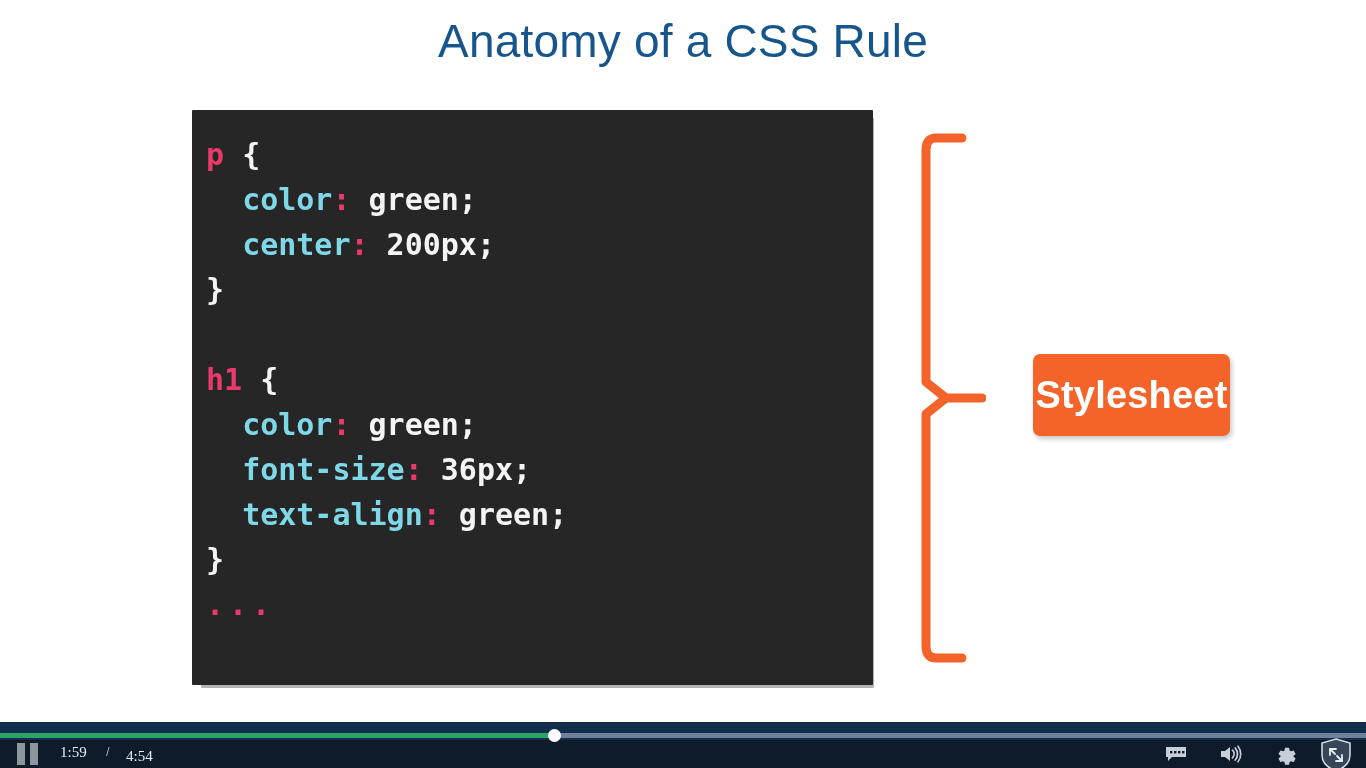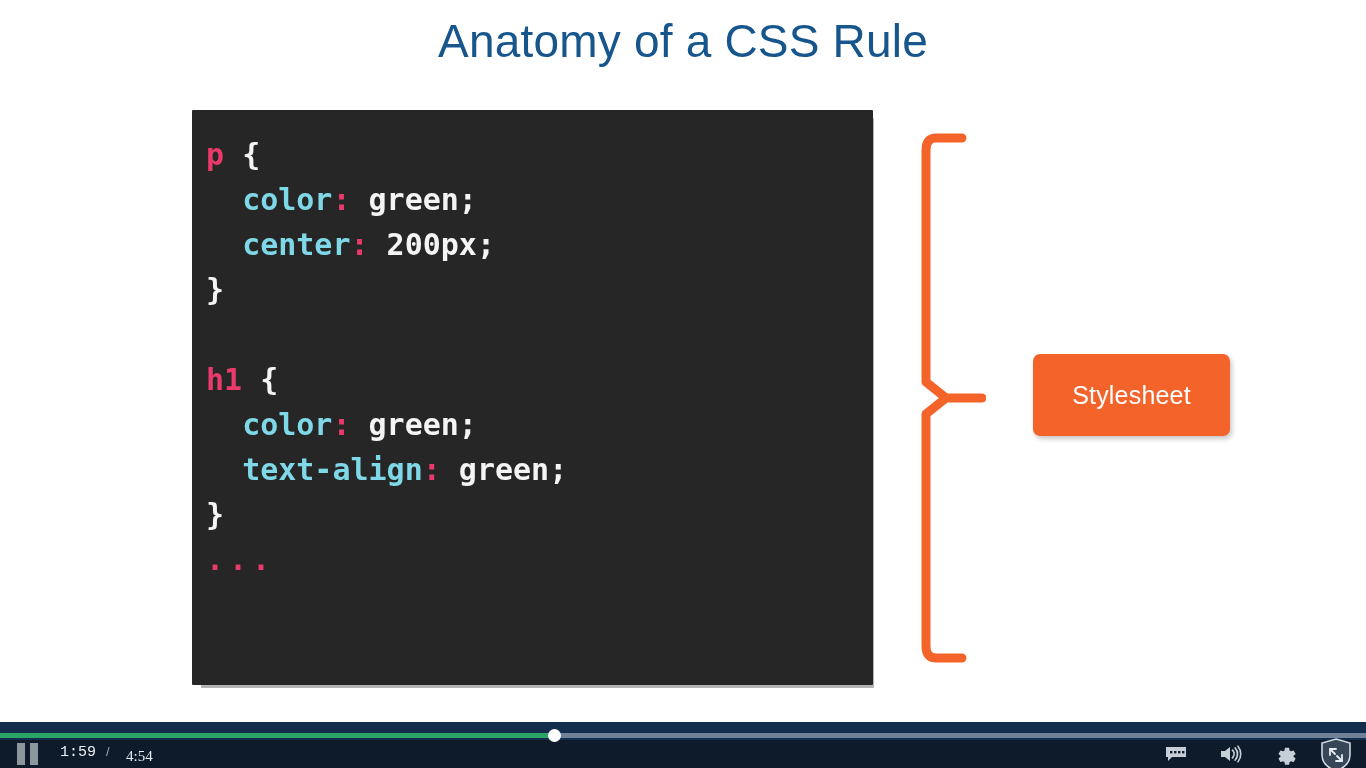--- a/index.html
+++ b/index.html
@@ -105,22 +105,22 @@
     background: #f4642a;
     border-radius: 7px;
     box-shadow: 2px 3px 5px rgba(0,0,0,0.22);
     display: flex;
     align-items: center;
     justify-content: center;
   }
 
   #stylesheet-label {
     font-family: "Liberation Sans", sans-serif;
-    font-size: 25px;
-    font-weight: 400;
+    font-size: 38px;
+    font-weight: 700;
     color: #ffffff;
     letter-spacing: 0.2px;
     white-space: nowrap;
   }
 
   
   #player-bar {
     position: absolute;
     left: 0;
     top: 722px;
@@ -190,21 +190,21 @@
     height: 22px;
     background: #8d959d;
   }
 
   #time-current {
     position: absolute;
     left: 60px;
     top: 4px;
     font-size: 15px;
     color: #e8eef5;
-    font-family: Liberation Mono, monospace;
+    font-family: Liberation Serif, serif;
   }
   #time-sep {
     position: absolute;
     left: 106px;
     top: 4px;
     font-size: 13px;
     color: #9aa7b5;
     font-family: "Liberation Sans", sans-serif;
   }
   #time-total {
@@ -251,20 +251,21 @@
       <div class="code-line"><span>  </span><span class="tok-prop">center</span><span class="tok-colon">:</span><span class="tok-value"> 200px;</span></div>
 
       <div class="code-line"><span class="tok-brace">}</span></div>
 
       <div class="code-line blank"> </div>
 
       <div class="code-line"><span class="tok-selector">h1</span><span> </span><span class="tok-brace">{</span></div>
 
       <div class="code-line"><span>  </span><span class="tok-prop">color</span><span class="tok-colon">:</span><span class="tok-value"> green;</span></div>
 
+      <div class="code-line"><span>  </span><span class="tok-prop">font-size</span><span class="tok-colon">:</span><span class="tok-value"> 36px;</span></div>
 
       <div class="code-line"><span>  </span><span class="tok-prop">text-align</span><span class="tok-colon">:</span><span class="tok-value"> green;</span></div>
 
       <div class="code-line"><span class="tok-brace">}</span></div>
 
       <div class="code-line"><span class="tok-dots">...</span></div>
 
     </div>
 
     <svg id="bracket" viewBox="0 0 70 532" fill="none" xmlns="http://www.w3.org/2000/svg">

